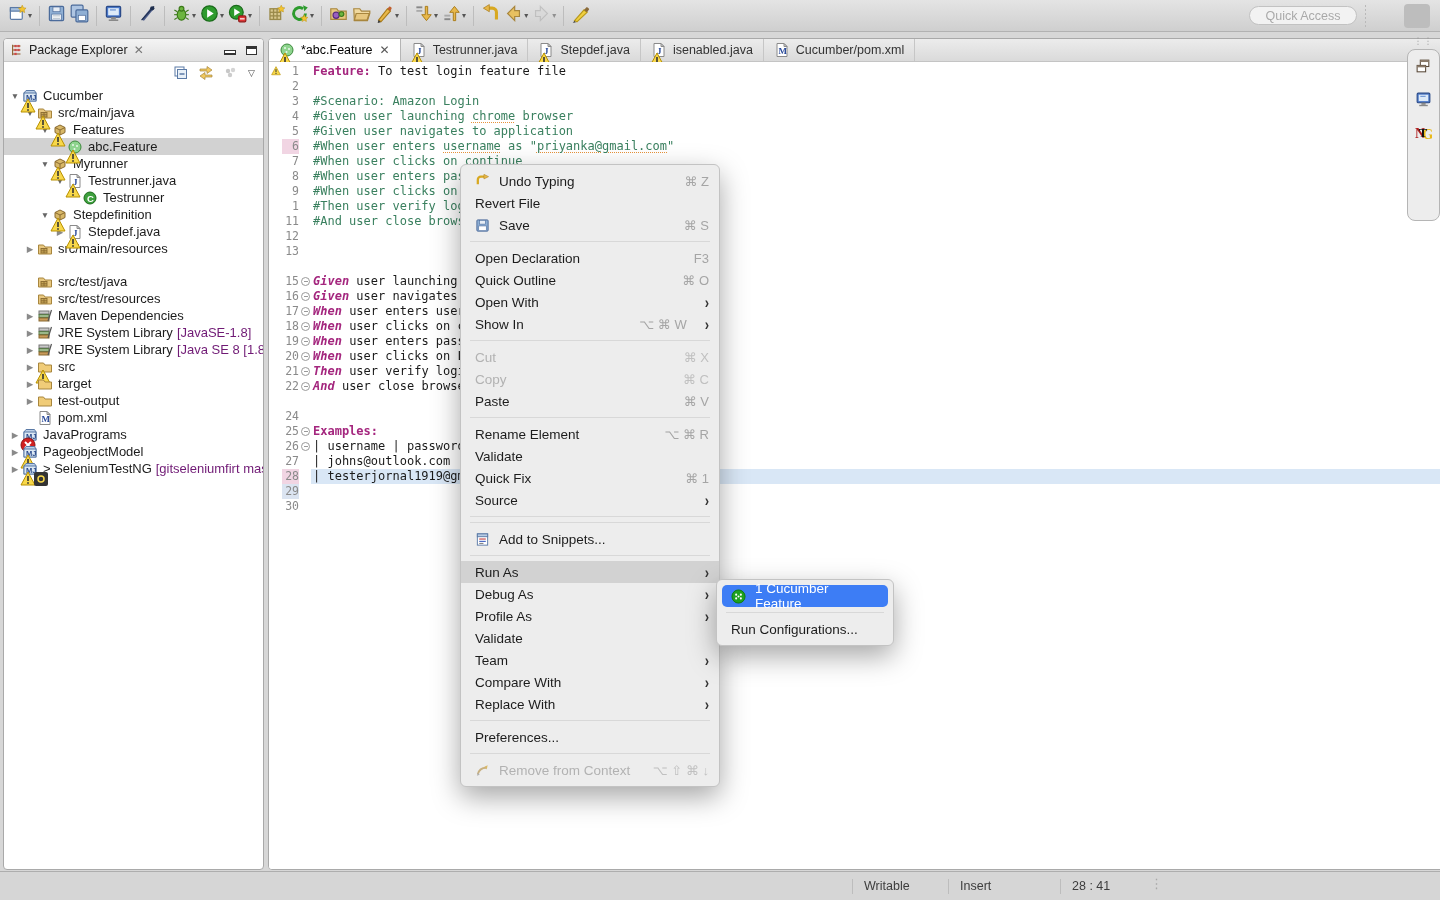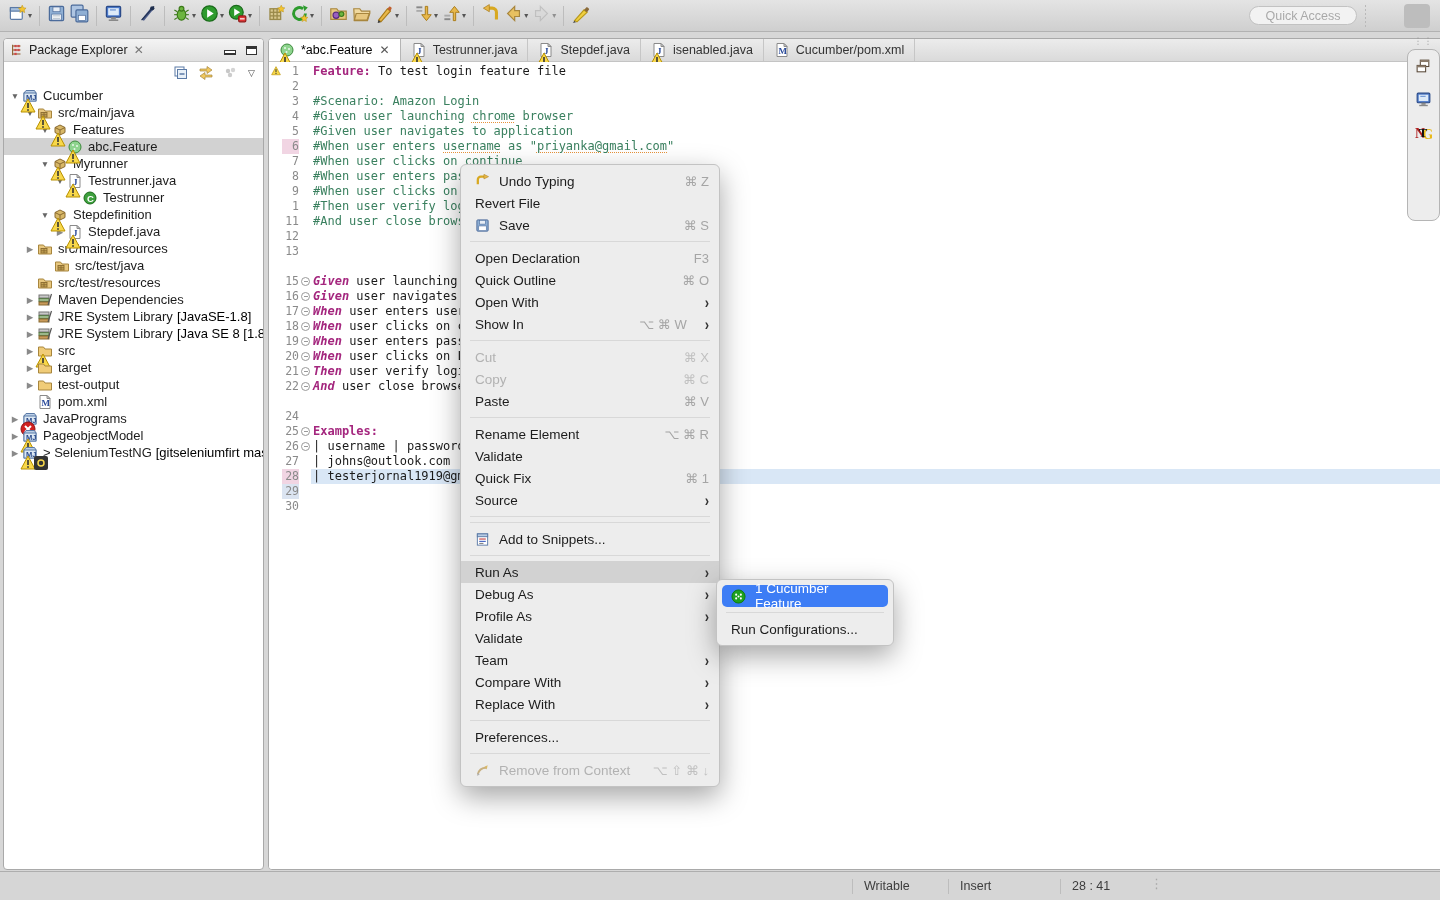--- a/index.html
+++ b/index.html
@@ -42,21 +42,21 @@
 
   
   #tree { font-size:13px; color:#1c1c1c; padding-top:3px; }
   .trow { height:17px; display:flex; align-items:center; white-space:nowrap; }
   .trow.selected { background:#d2d2d2; }
   .tarrow { width:14px; flex:none; text-align:center; font-size:8.5px; color:#666; }
   .ticon { width:17px; height:16px; flex:none; position:relative; margin-right:4px; }
   .ticon svg { width:16px; height:16px; }
   .ticon .badge { position:absolute; left:-2px; bottom:-2px; width:8px; height:8px; }
   .ticon .badge2 { position:absolute; right:-2px; bottom:-2px; width:8px; height:8px; }
-  .tsuffix { color:#000000; margin-left:4px; }
+  .tsuffix { color:#701a75; margin-left:4px; }
 
   
   #tabbar { height:23px; background:linear-gradient(#ececec,#dadada); border-bottom:1px solid #c4c4c4; display:flex; }
   .etab { display:flex; align-items:center; gap:5px; padding:0 10px; font-size:12.5px; color:#333;
     border-right:1px solid #c6c6c6; }
   .etab.active { background:#fff; border-right:1px solid #b5b5b5; color:#000; }
   .etab .ticon { margin-right:0; }
   .etab-close { font-size:12px; color:#555; margin-left:2px; }
 
   
@@ -474,21 +474,21 @@
         <span class="ticon"><svg viewBox="0 0 16 16" xmlns="http://www.w3.org/2000/svg">
             <path d="M1.5 4h5l1.5 2h6.5v7h-13z" fill="#e7c77f" stroke="#a8863e"></path>
             <g stroke="#8a6a30" stroke-width=".9" fill="#c8a858">
               <rect x="4" y="7.5" width="6" height="4.5"></rect>
               <line x1="4" y1="9.8" x2="10" y2="9.8"></line>
               <line x1="7" y1="7.5" x2="7" y2="12"></line>
             </g>
           </svg></span>
         <span>src/main/resources</span>
       </div>
-      <div class="trow" style="padding-left: 36px;">
+      <div class="trow" style="padding-left: 19px; margin-top: 16px;">
         <span class="tarrow"></span>
         <span class="ticon"><svg viewBox="0 0 16 16" xmlns="http://www.w3.org/2000/svg">
             <path d="M1.5 4h5l1.5 2h6.5v7h-13z" fill="#e7c77f" stroke="#a8863e"></path>
             <g stroke="#8a6a30" stroke-width=".9" fill="#c8a858">
               <rect x="4" y="7.5" width="6" height="4.5"></rect>
               <line x1="4" y1="9.8" x2="10" y2="9.8"></line>
               <line x1="7" y1="7.5" x2="7" y2="12"></line>
             </g>
           </svg></span>
         <span>src/test/java</span>

